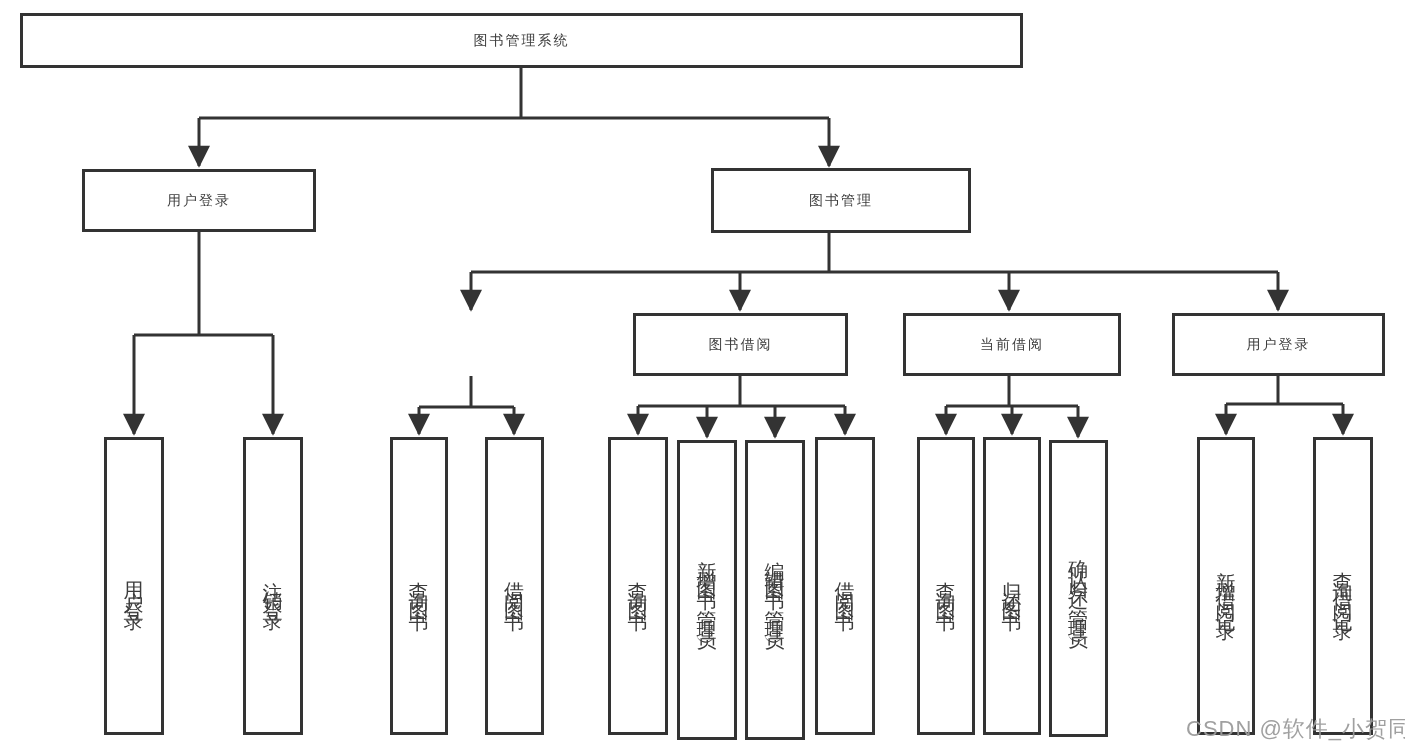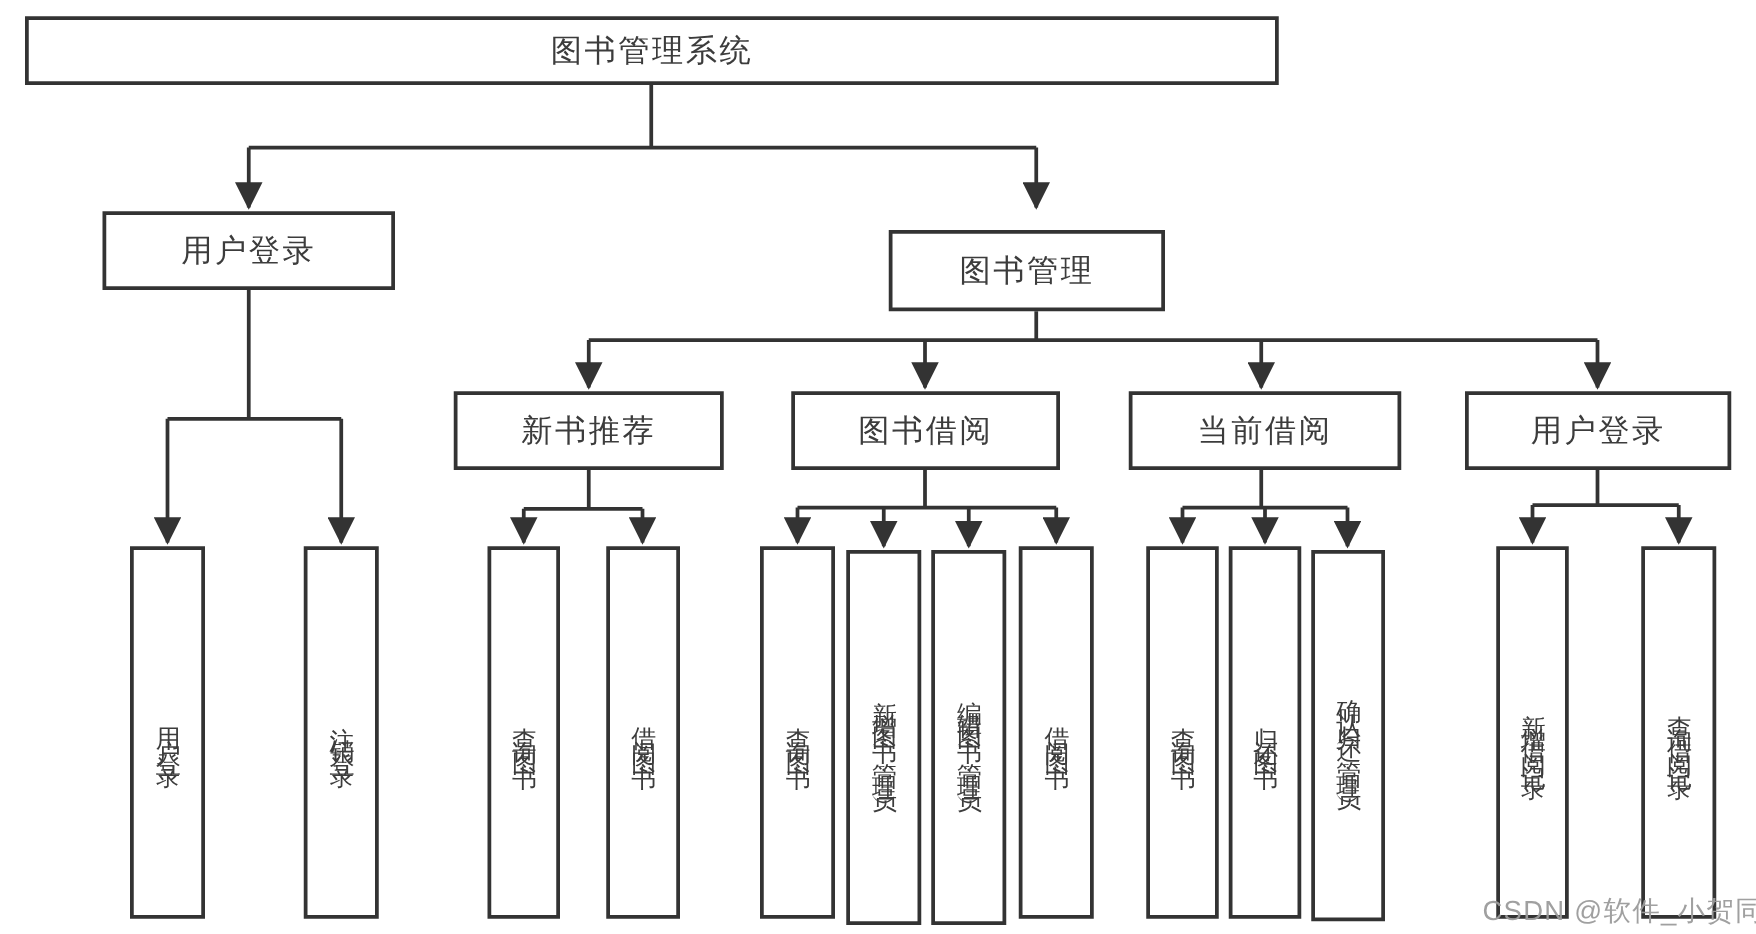--- a/index.html
+++ b/index.html
@@ -22,21 +22,21 @@
     box-sizing: border-box;
     border: 3px solid #333333;
     background: #ffffff;
     display: flex;
     align-items: center;
     justify-content: center;
     color: #3c3c3c;
     z-index: 2;
   }
   .h-label {
-    font-size: 25px;
+    font-size: 14px;
     letter-spacing: 2px;
     white-space: nowrap;
     font-family: Liberation Mono, monospace;
   }
   .v-label {
     writing-mode: vertical-rl;
     text-orientation: mixed;
     font-size: 20px;
     letter-spacing: 0.5em;
     line-height: 1.1;
@@ -101,27 +101,24 @@
     </g>
   </svg>
 
   <div class="box" style="left:20px; top:13px; width:1003px; height:55px;">
     <span class="h-label">图书管理系统</span>
   </div>
 
   <div class="box" style="left:82px; top:169px; width:234px; height:63px;">
     <span class="h-label">用户登录</span>
   </div>
-  <div class="box" style="left:711px; top:184px; width:221px; height:65px;">
+  <div class="box" style="left:711px; top:168px; width:260px; height:65px;">
     <span class="h-label">图书管理</span>
   </div>
 
-  <div class="box" style="left:363px; top:313px; width:216px; height:63px;">
-    <span class="h-label">新书推荐</span>
-  </div>
   <div class="box" style="left:633px; top:313px; width:215px; height:63px;">
     <span class="h-label">图书借阅</span>
   </div>
   <div class="box" style="left:903px; top:313px; width:218px; height:63px;">
     <span class="h-label">当前借阅</span>
   </div>
   <div class="box" style="left:1172px; top:313px; width:213px; height:63px;">
     <span class="h-label">用户登录</span>
   </div>
 

